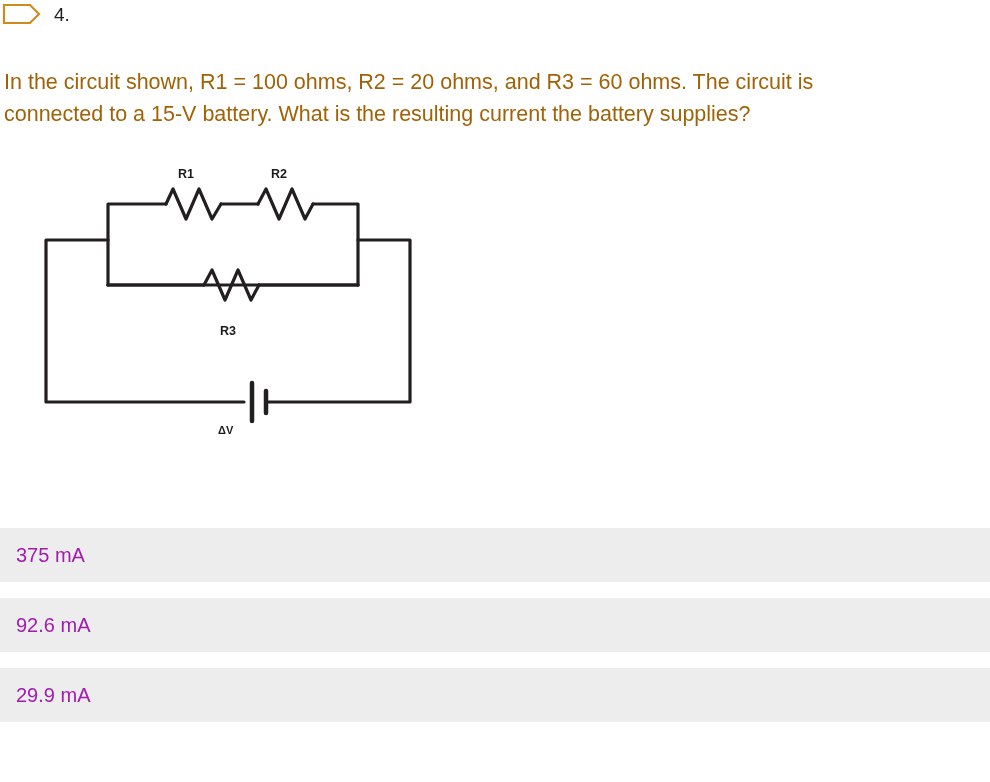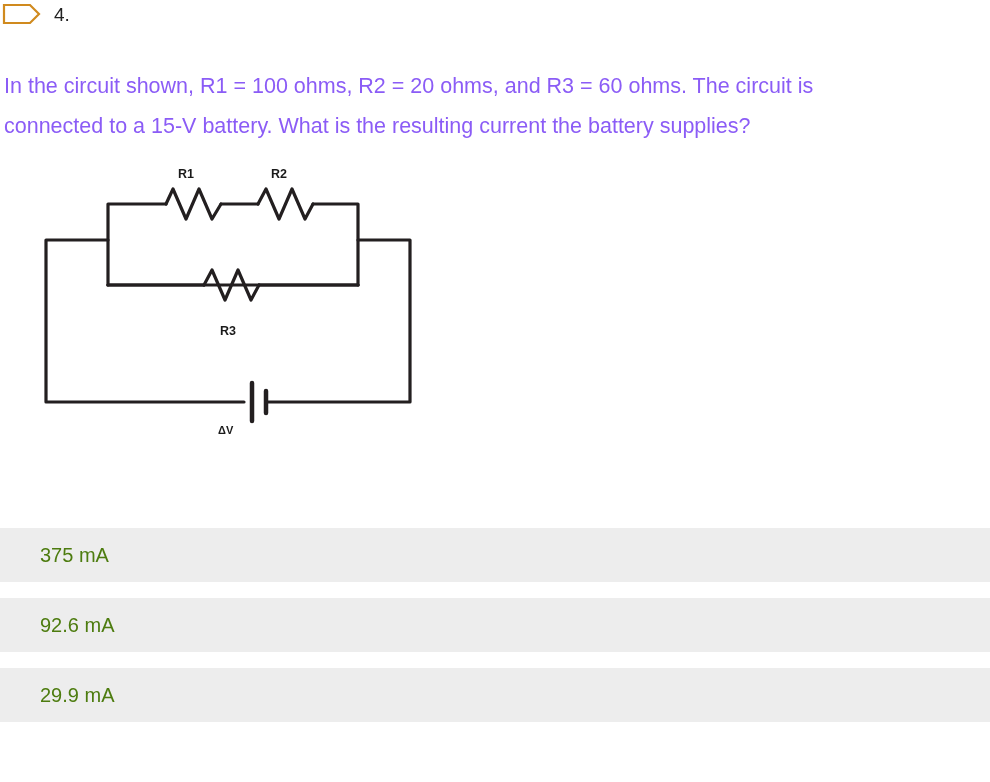--- a/index.html
+++ b/index.html
@@ -36,46 +36,46 @@
     font-size: 19px;
     color: #222222;
     line-height: 1;
   }
   .qtext {
     position: absolute;
     left: 4px;
     top: 66px;
     width: 900px;
     font-size: 21.5px;
-    line-height: 40px;
-    color: #8b5cf6;
+    line-height: 32px;
+    color: #a16207;
   }
   .circuit {
     position: absolute;
     left: 16px;
     top: 155px;
     width: 430px;
     height: 290px;
   }
   .choices {
     position: absolute;
     left: 0px;
     top: 528px;
     width: 990px;
   }
   .choice {
     height: 54px;
     background: #ededed;
     margin-bottom: 16px;
     display: flex;
     align-items: center;
-    padding-left: 40px;
+    padding-left: 16px;
     box-sizing: border-box;
     font-size: 20px;
-    color: #4d7c0f;
+    color: #a21caf;
     cursor: pointer;
   }
   .lbl {
     font-family: "Liberation Sans", sans-serif;
     font-size: 12.5px;
     font-weight: bold;
     fill: #1a1a1a;
   }
   .lbl-small {
     font-family: "Liberation Sans", sans-serif;

